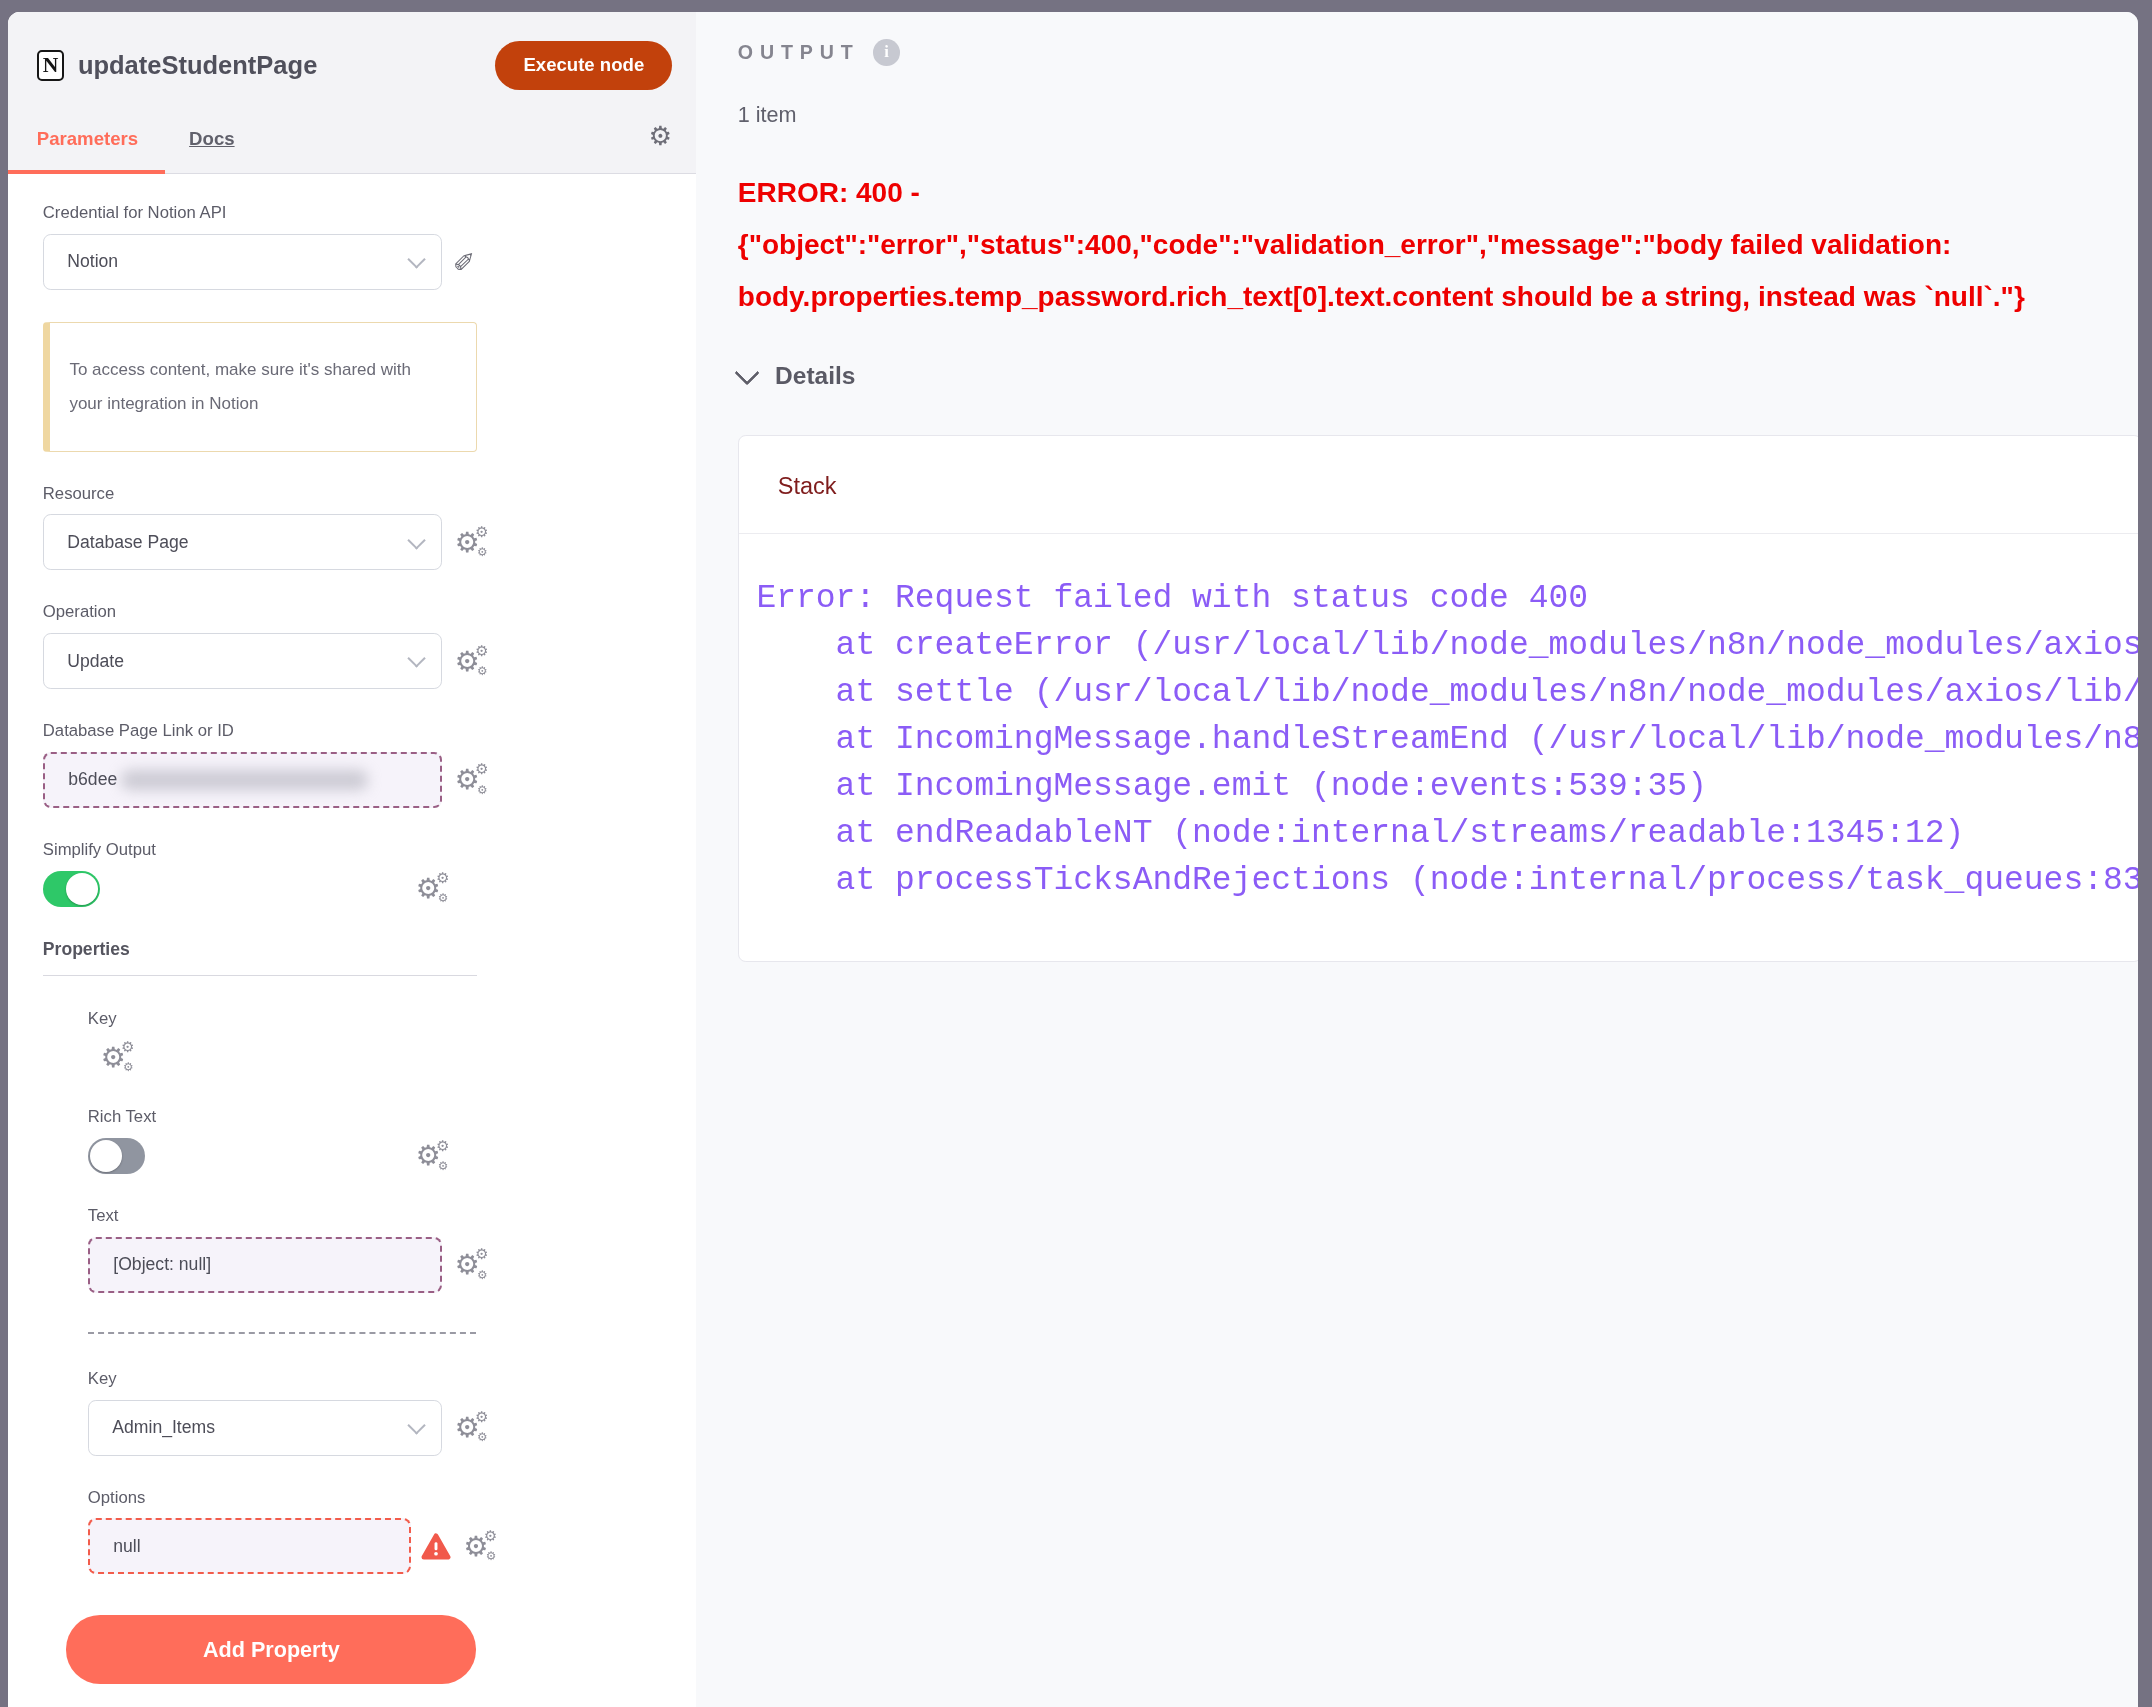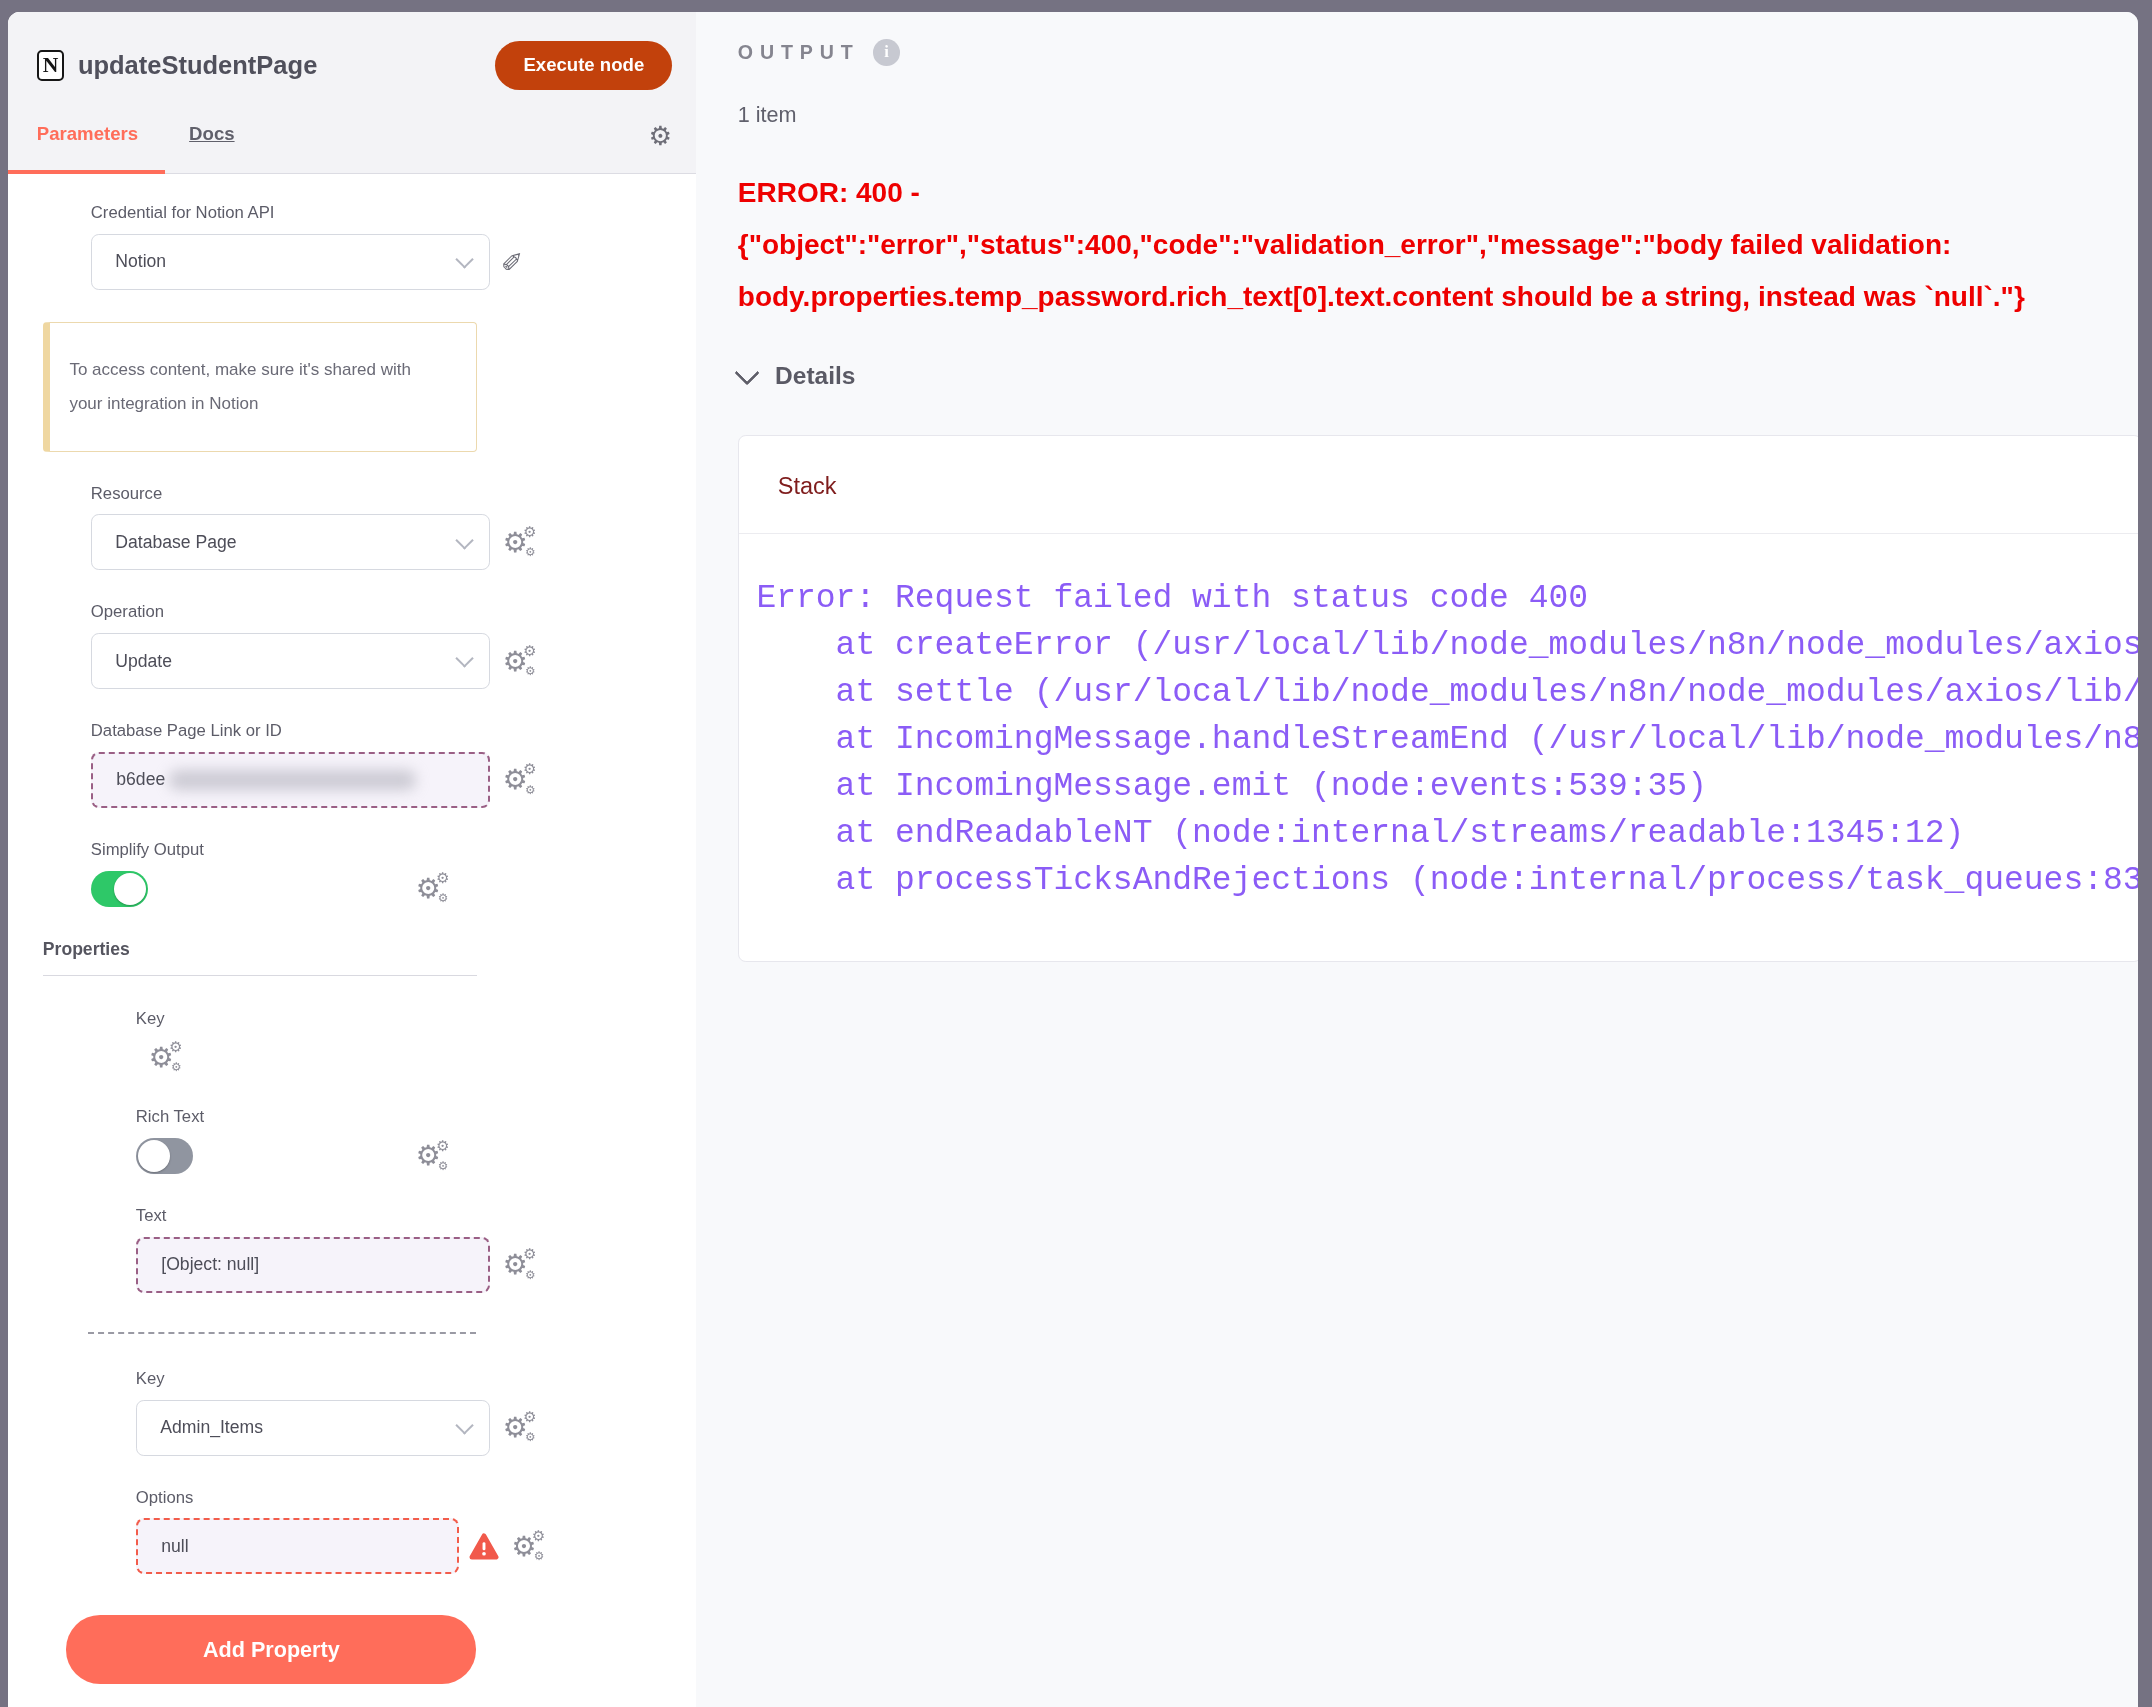--- a/index.html
+++ b/index.html
@@ -28,28 +28,28 @@
     background:#fff;display:flex;align-items:center;justify-content:center;
     font-family:"Liberation Serif","DejaVu Serif",serif;font-weight:bold;
     font-size:21.6px;color:#161616;box-sizing:border-box;
   }
   .node-title{margin-left:13.7px;font-size:25.5px;font-weight:600;color:#50505c;flex:1;}
   .execute-btn{
     background:#c2410c;color:#fff;border:none;border-radius:25.5px;
     font-size:18.6px;font-weight:600;padding:13.7px 28px;cursor:pointer;
     font-family:inherit;
   }
-  .tab-row{display:flex;align-items:flex-start;padding:0 23.5px 0 29px;margin-top:33px;}
+  .tab-row{display:flex;align-items:flex-end;padding:0 23.5px 0 29px;margin-top:33px;}
   .tab{font-size:18.6px;font-weight:600;cursor:pointer;}
   .tab.active{color:#ff6d5a;}
   .tab.inactive{color:#60606b;margin-left:51px;font-weight:600;text-decoration:underline;}
   .tab-underline{position:absolute;left:0;bottom:-1px;width:157px;height:3.9px;background:#ff6d5a;}
   .header-gear{margin-left:auto;font-family:"DejaVu Sans",sans-serif;font-size:26.5px;color:#6e6e78;line-height:1;cursor:pointer;}
   .panel-body{padding:29px 27.4px 0 35px;}
-  .field{margin-bottom:32px;margin-left:48px;}
+  .field{margin-bottom:32px;}
   .f-label{font-size:16.7px;color:#5c5c68;margin-bottom:10.8px;}
   .f-row{display:flex;align-items:center;}
   .control{
     width:399px;height:56px;box-sizing:border-box;background:#fff;
     border:1px solid #d6d9e0;border-radius:7.8px;display:flex;align-items:center;
     padding:0 17.6px 0 23.5px;font-size:17.6px;color:#4d4d58;
   }
   .control .val{flex:1;}
   .chevron{
     width:10.8px;height:10.8px;border-left:2px solid #b3b6c0;border-bottom:2px solid #b3b6c0;

